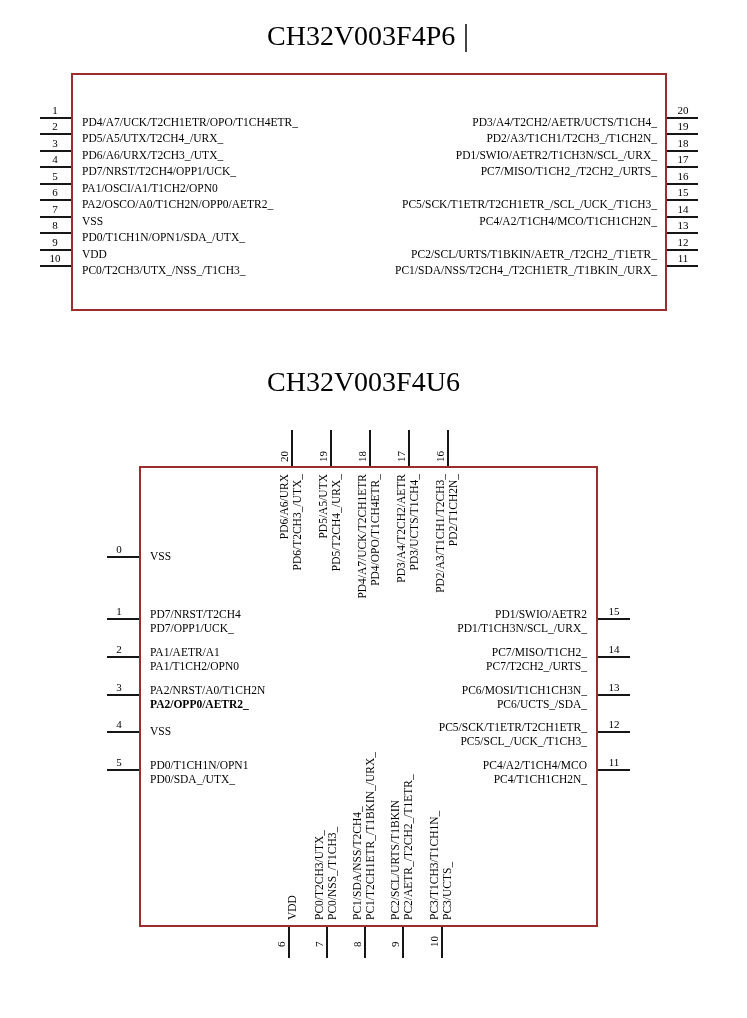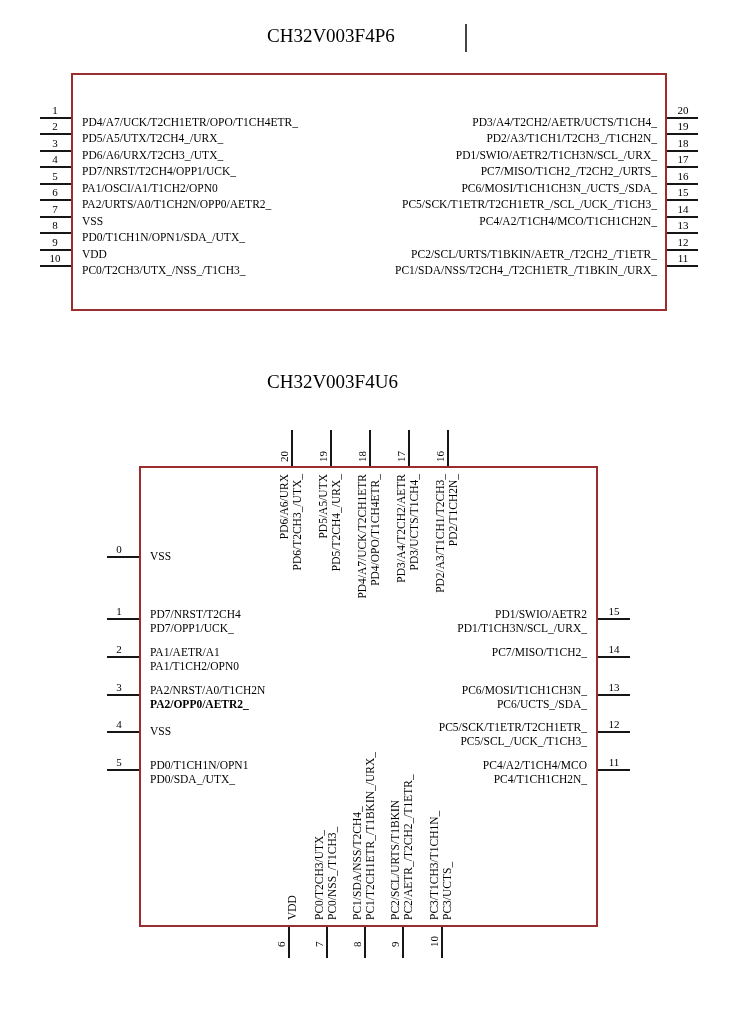--- a/index.html
+++ b/index.html
@@ -1,18 +1,18 @@
 <!DOCTYPE html>
 <html><head>
 <meta charset="utf-8">
 <style>
   html,body{margin:0;padding:0;background:#fff;}
   #canvas{position:relative;width:747px;height:1018px;background:#ffffff;overflow:hidden;
           font-family:"Liberation Serif", serif;color:#000;}
-  .chip-title{position:absolute;font-size:19px;line-height:28px;white-space:nowrap;}
+  .chip-title{position:absolute;font-size:28px;line-height:28px;white-space:nowrap;}
   .cursor{position:absolute;width:2px;background:#444;}
   .chip-box{position:absolute;border:2px solid #9b2d2f;box-sizing:border-box;background:#fff;}
   .hstub{position:absolute;height:2px;background:#161616;}
   .vstub{position:absolute;width:2px;background:#161616;}
   .pnum{position:absolute;font-size:11px;line-height:12px;height:12px;text-align:center;white-space:nowrap;}
   .lbl{position:absolute;font-size:11.5px;line-height:12px;height:12px;white-space:nowrap;}
   .lbl-r{text-align:right;}
   .vt{position:absolute;height:12px;line-height:12px;font-size:11.5px;white-space:nowrap;
       transform-origin:0 100%;transform:rotate(-90deg);}
   .vt-num{width:30px;font-size:11px;text-align:left;}
@@ -49,21 +49,21 @@
   <div class="pnum" style="left:40px;top:203px;width:30px;">7</div>
   <div class="pnum" style="left:40px;top:219px;width:30px;">8</div>
   <div class="pnum" style="left:40px;top:236px;width:30px;">9</div>
   <div class="pnum" style="left:40px;top:252px;width:30px;">10</div>
 
   <div class="lbl" style="left:82px;top:116px;">PD4/A7/UCK/T2CH1ETR/OPO/T1CH4ETR_</div>
   <div class="lbl" style="left:82px;top:132px;">PD5/A5/UTX/T2CH4_/URX_</div>
   <div class="lbl" style="left:82px;top:149px;">PD6/A6/URX/T2CH3_/UTX_</div>
   <div class="lbl" style="left:82px;top:165px;text-align:center;">PD7/NRST/T2CH4/OPP1/UCK_</div>
   <div class="lbl" style="left:82px;top:182px;">PA1/OSCI/A1/T1CH2/OPN0</div>
-  <div class="lbl" style="left:82px;top:198px;">PA2/URTS/A0/T1CH2N/OPP0/AETR2_</div>
+  <div class="lbl" style="left:82px;top:198px;">PA2/OSCO/A0/T1CH2N/OPP0/AETR2_</div>
   <div class="lbl" style="left:82px;top:215px;">VSS</div>
   <div class="lbl" style="left:82px;top:231px;">PD0/T1CH1N/OPN1/SDA_/UTX_</div>
   <div class="lbl" style="left:82px;top:248px;">VDD</div>
   <div class="lbl" style="left:82px;top:264px;">PC0/T2CH3/UTX_/NSS_/T1CH3_</div>
 
   <div class="hstub" style="left:667px;top:117px;width:31px;"></div>
   <div class="hstub" style="left:667px;top:133px;width:31px;"></div>
   <div class="hstub" style="left:667px;top:150px;width:31px;"></div>
   <div class="hstub" style="left:667px;top:166px;width:31px;"></div>
   <div class="hstub" style="left:667px;top:183px;width:31px;"></div>
@@ -81,21 +81,20 @@
   <div class="pnum" style="left:668px;top:186px;width:30px;">15</div>
   <div class="pnum" style="left:668px;top:203px;width:30px;">14</div>
   <div class="pnum" style="left:668px;top:219px;width:30px;">13</div>
   <div class="pnum" style="left:668px;top:236px;width:30px;">12</div>
   <div class="pnum" style="left:668px;top:252px;width:30px;">11</div>
 
   <div class="lbl lbl-r" style="left:280px;top:116px;width:377px;">PD3/A4/T2CH2/AETR/UCTS/T1CH4_</div>
   <div class="lbl lbl-r" style="left:280px;top:132px;width:377px;">PD2/A3/T1CH1/T2CH3_/T1CH2N_</div>
   <div class="lbl lbl-r" style="left:280px;top:149px;width:377px;">PD1/SWIO/AETR2/T1CH3N/SCL_/URX_</div>
   <div class="lbl lbl-r" style="left:280px;top:165px;width:377px;">PC7/MISO/T1CH2_/T2CH2_/URTS_</div>
-  <div class="lbl lbl-r" style="left:280px;top:182px;width:377px;">PC6/MOSI/T1CH1CH3N_/UCTS_/SDA_</div>
   <div class="lbl lbl-r" style="left:280px;top:198px;width:377px;">PC5/SCK/T1ETR/T2CH1ETR_/SCL_/UCK_/T1CH3_</div>
   <div class="lbl lbl-r" style="left:280px;top:215px;width:377px;">PC4/A2/T1CH4/MCO/T1CH1CH2N_</div>
   <div class="lbl lbl-r" style="left:280px;top:248px;width:377px;">PC2/SCL/URTS/T1BKIN/AETR_/T2CH2_/T1ETR_</div>
   <div class="lbl lbl-r" style="left:280px;top:264px;width:377px;">PC1/SDA/NSS/T2CH4_/T2CH1ETR_/T1BKIN_/URX_</div>
 
   <div class="chip-title" style="left:267px;top:368px;">CH32V003F4U6</div>
 
   <div class="chip-box" style="left:139px;top:466px;width:459px;height:461px;"></div>
 
   <div class="hstub" style="left:107px;top:556px;width:32px;"></div>
@@ -131,20 +130,21 @@
 
   <div class="pnum" style="left:600px;top:605px;width:28px;">15</div>
   <div class="pnum" style="left:600px;top:643px;width:28px;">14</div>
   <div class="pnum" style="left:600px;top:681px;width:28px;">13</div>
   <div class="pnum" style="left:600px;top:718px;width:28px;">12</div>
   <div class="pnum" style="left:600px;top:756px;width:28px;">11</div>
 
   <div class="lbl lbl-r" style="left:200px;top:608px;width:387px;">PD1/SWIO/AETR2</div>
   <div class="lbl lbl-r" style="left:200px;top:622px;width:387px;">PD1/T1CH3N/SCL_/URX_</div>
   <div class="lbl lbl-r" style="left:200px;top:646px;width:387px;">PC7/MISO/T1CH2_</div>
+  <div class="lbl lbl-r" style="left:200px;top:660px;width:387px;">PC7/T2CH2_/URTS_</div>
   <div class="lbl lbl-r" style="left:200px;top:684px;width:387px;">PC6/MOSI/T1CH1CH3N_</div>
   <div class="lbl lbl-r" style="left:200px;top:698px;width:387px;">PC6/UCTS_/SDA_</div>
   <div class="lbl lbl-r" style="left:200px;top:721px;width:387px;">PC5/SCK/T1ETR/T2CH1ETR_</div>
   <div class="lbl lbl-r" style="left:200px;top:735px;width:387px;">PC5/SCL_/UCK_/T1CH3_</div>
   <div class="lbl lbl-r" style="left:200px;top:759px;width:387px;">PC4/A2/T1CH4/MCO</div>
   <div class="lbl lbl-r" style="left:200px;top:773px;width:387px;">PC4/T1CH1CH2N_</div>
 
   <div class="vstub" style="left:291px;top:430px;height:36px;"></div>
   <div class="vstub" style="left:330px;top:430px;height:36px;"></div>
   <div class="vstub" style="left:369px;top:430px;height:36px;"></div>

